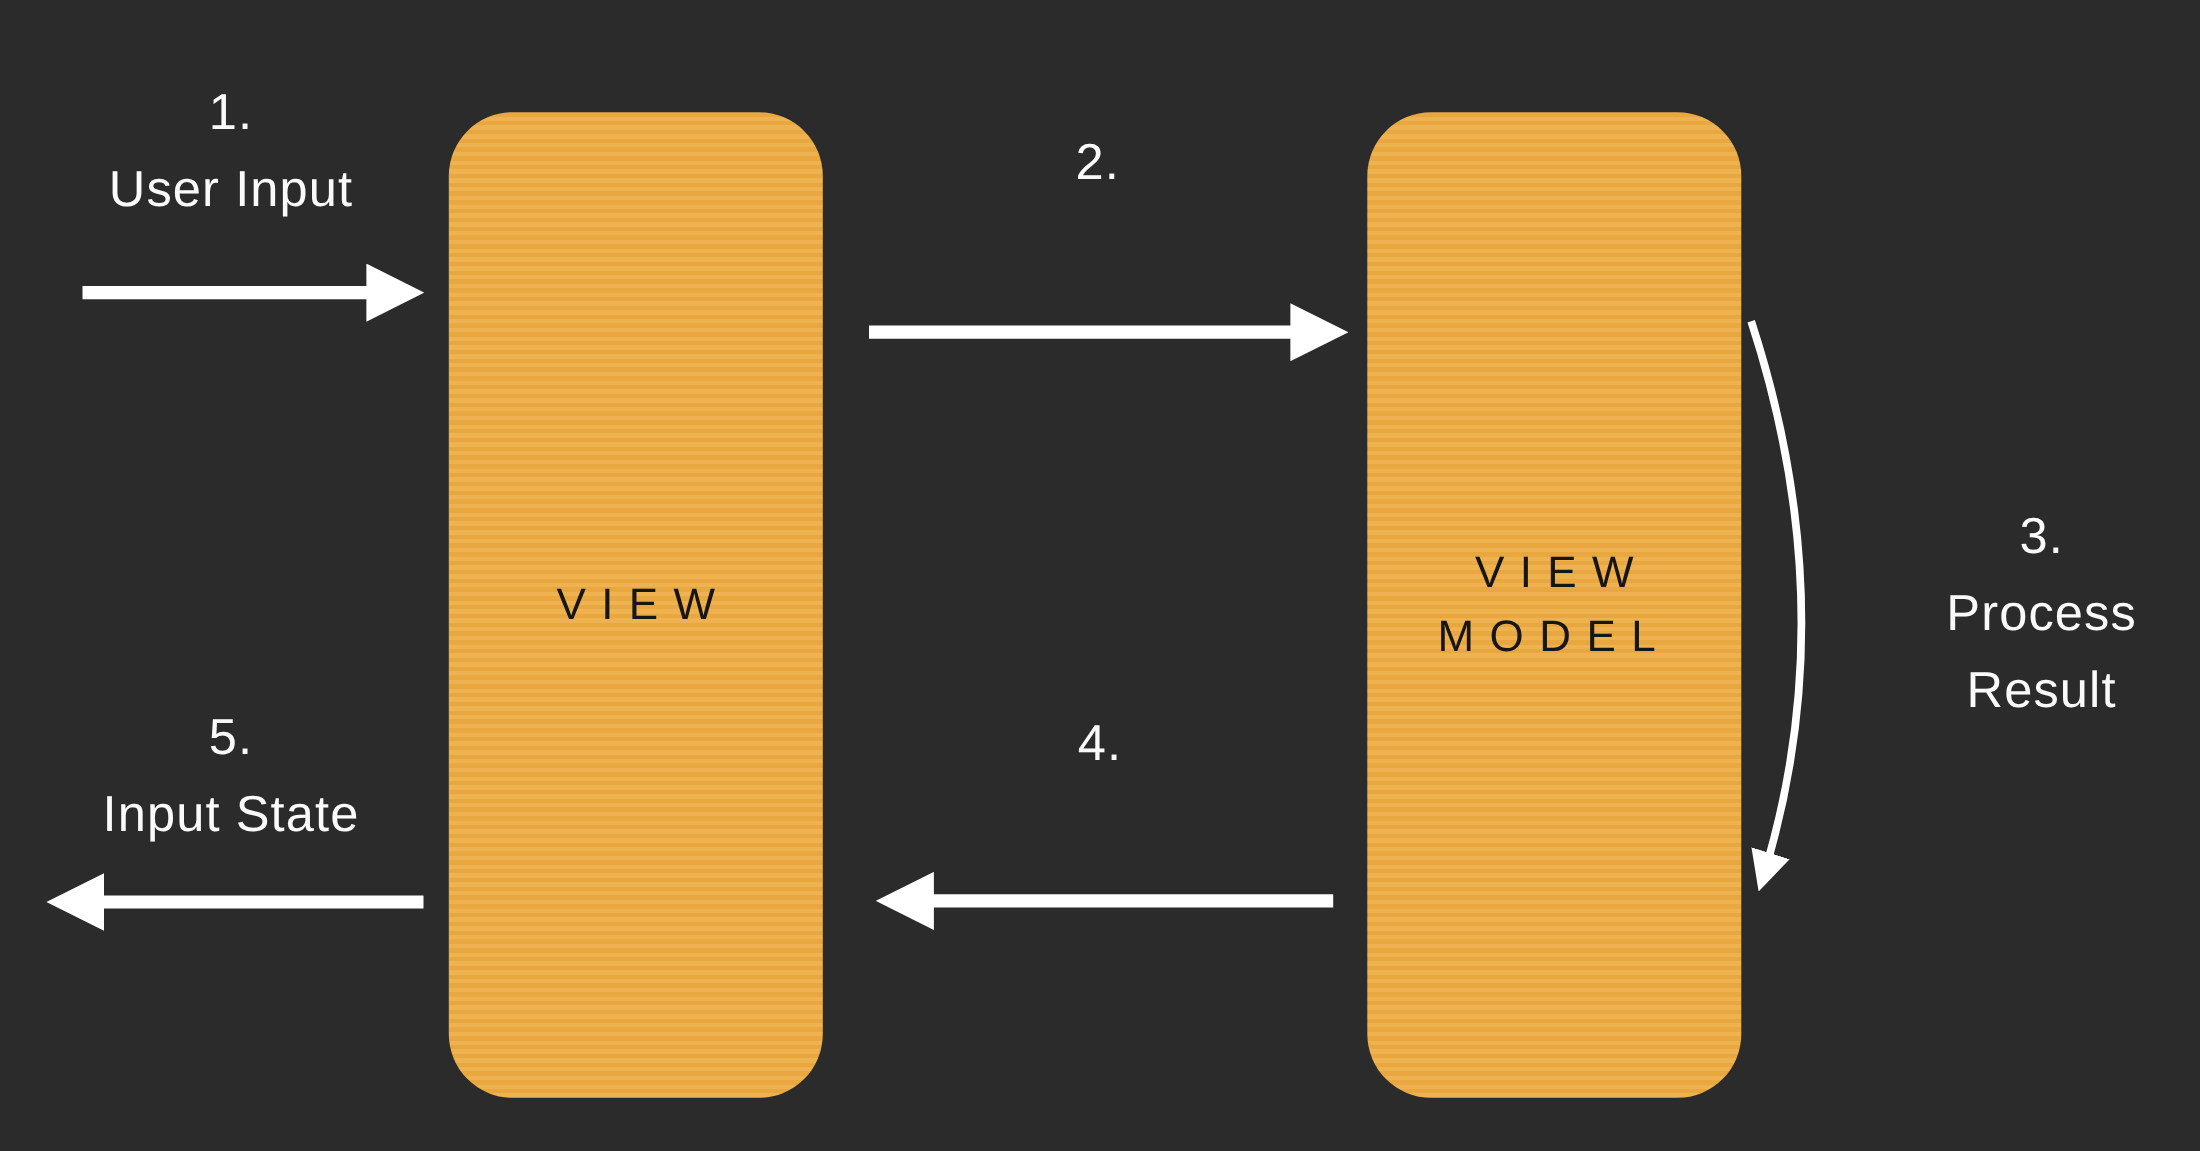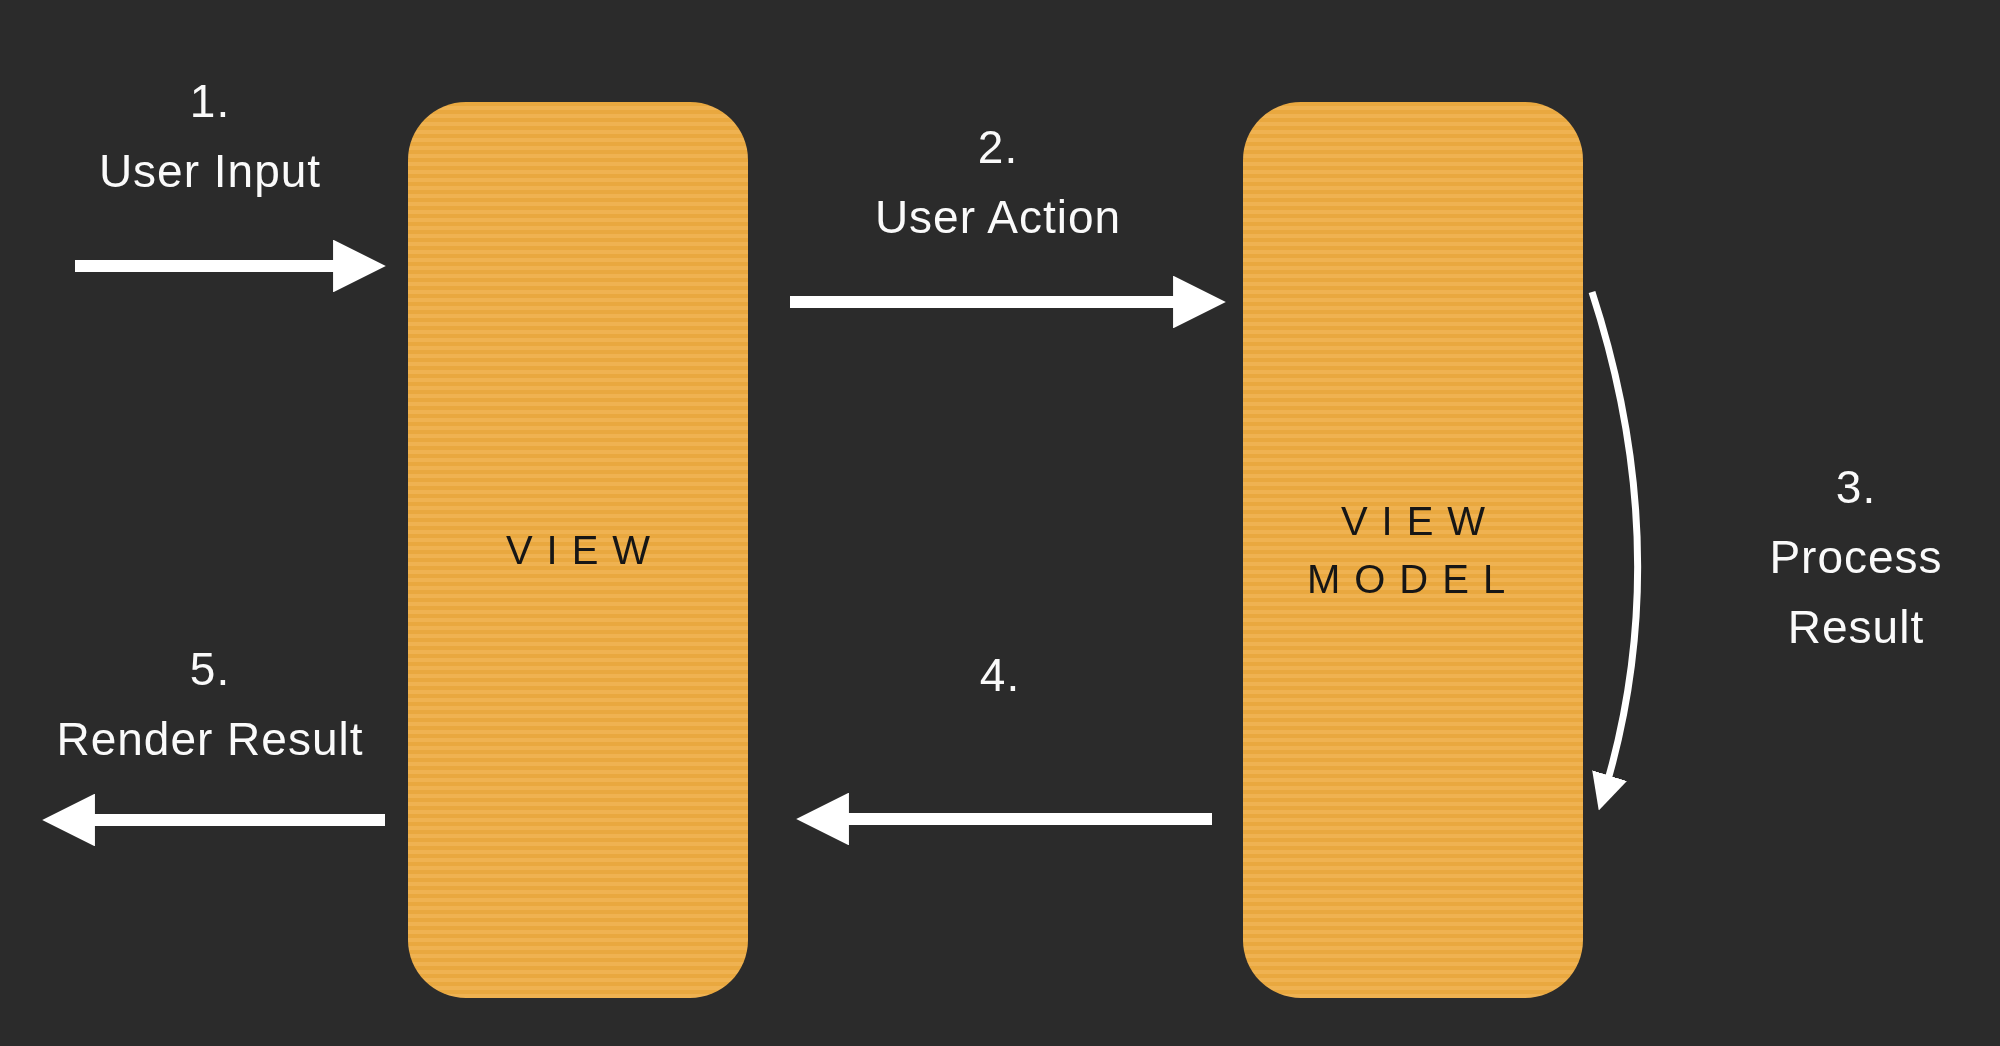--- a/index.html
+++ b/index.html
@@ -100,31 +100,30 @@
 MODEL</span>
   </div>
 
   <div class="step step-1">
     <div class="num">1.</div>
     <div class="txt">User Input</div>
   </div>
 
   <div class="step step-2">
     <div class="num">2.</div>
-    <div class="txt">User Action</div>
   </div>
 
   <div class="step step-3">
     <div class="num">3.</div>
     <div class="txt">Process
 Result</div>
   </div>
 
   <div class="step step-4">
     <div class="num">4.</div>
   </div>
 
   <div class="step step-5">
     <div class="num">5.</div>
-    <div class="txt">Render Result</div>
+    <div class="txt">Input State</div>
   </div>
 
 </div>
 
 </body></html>

